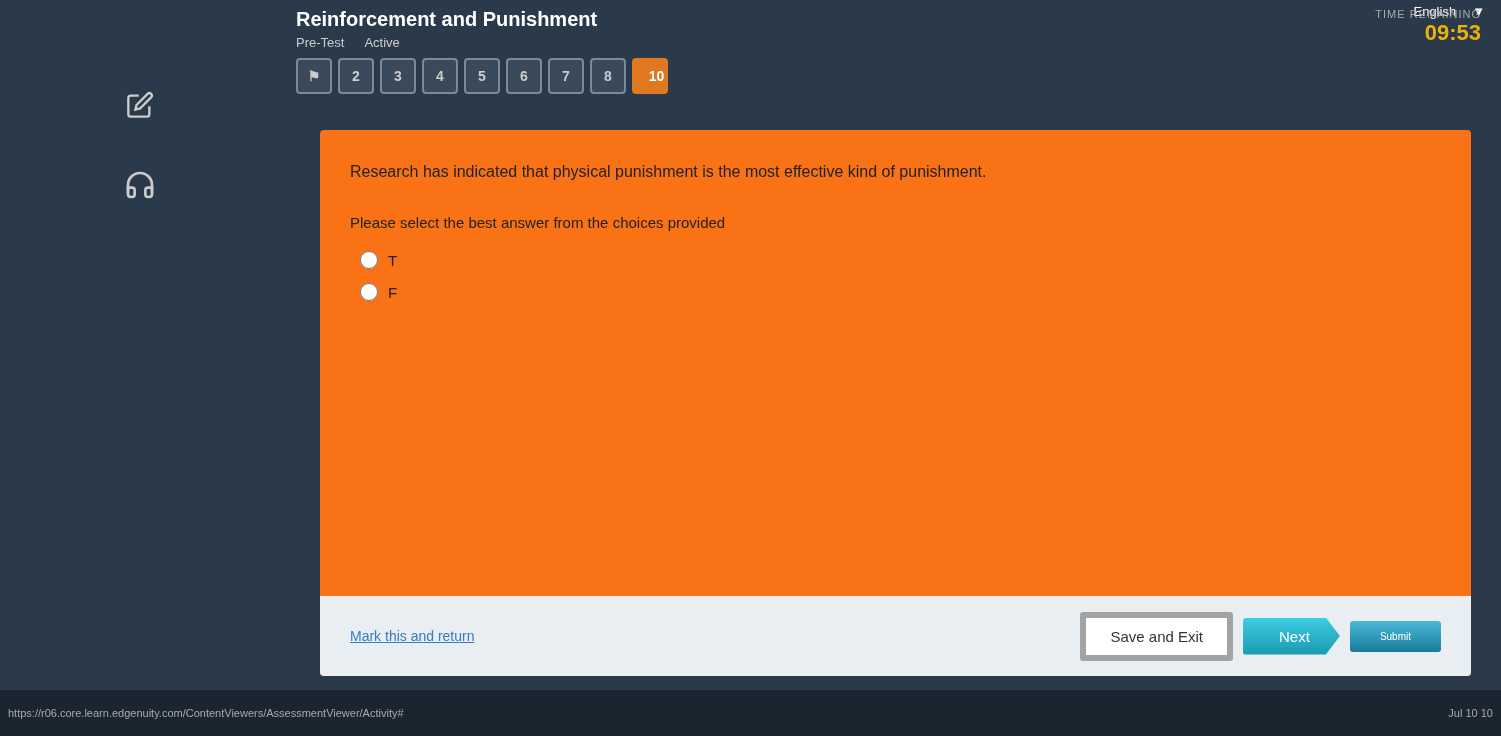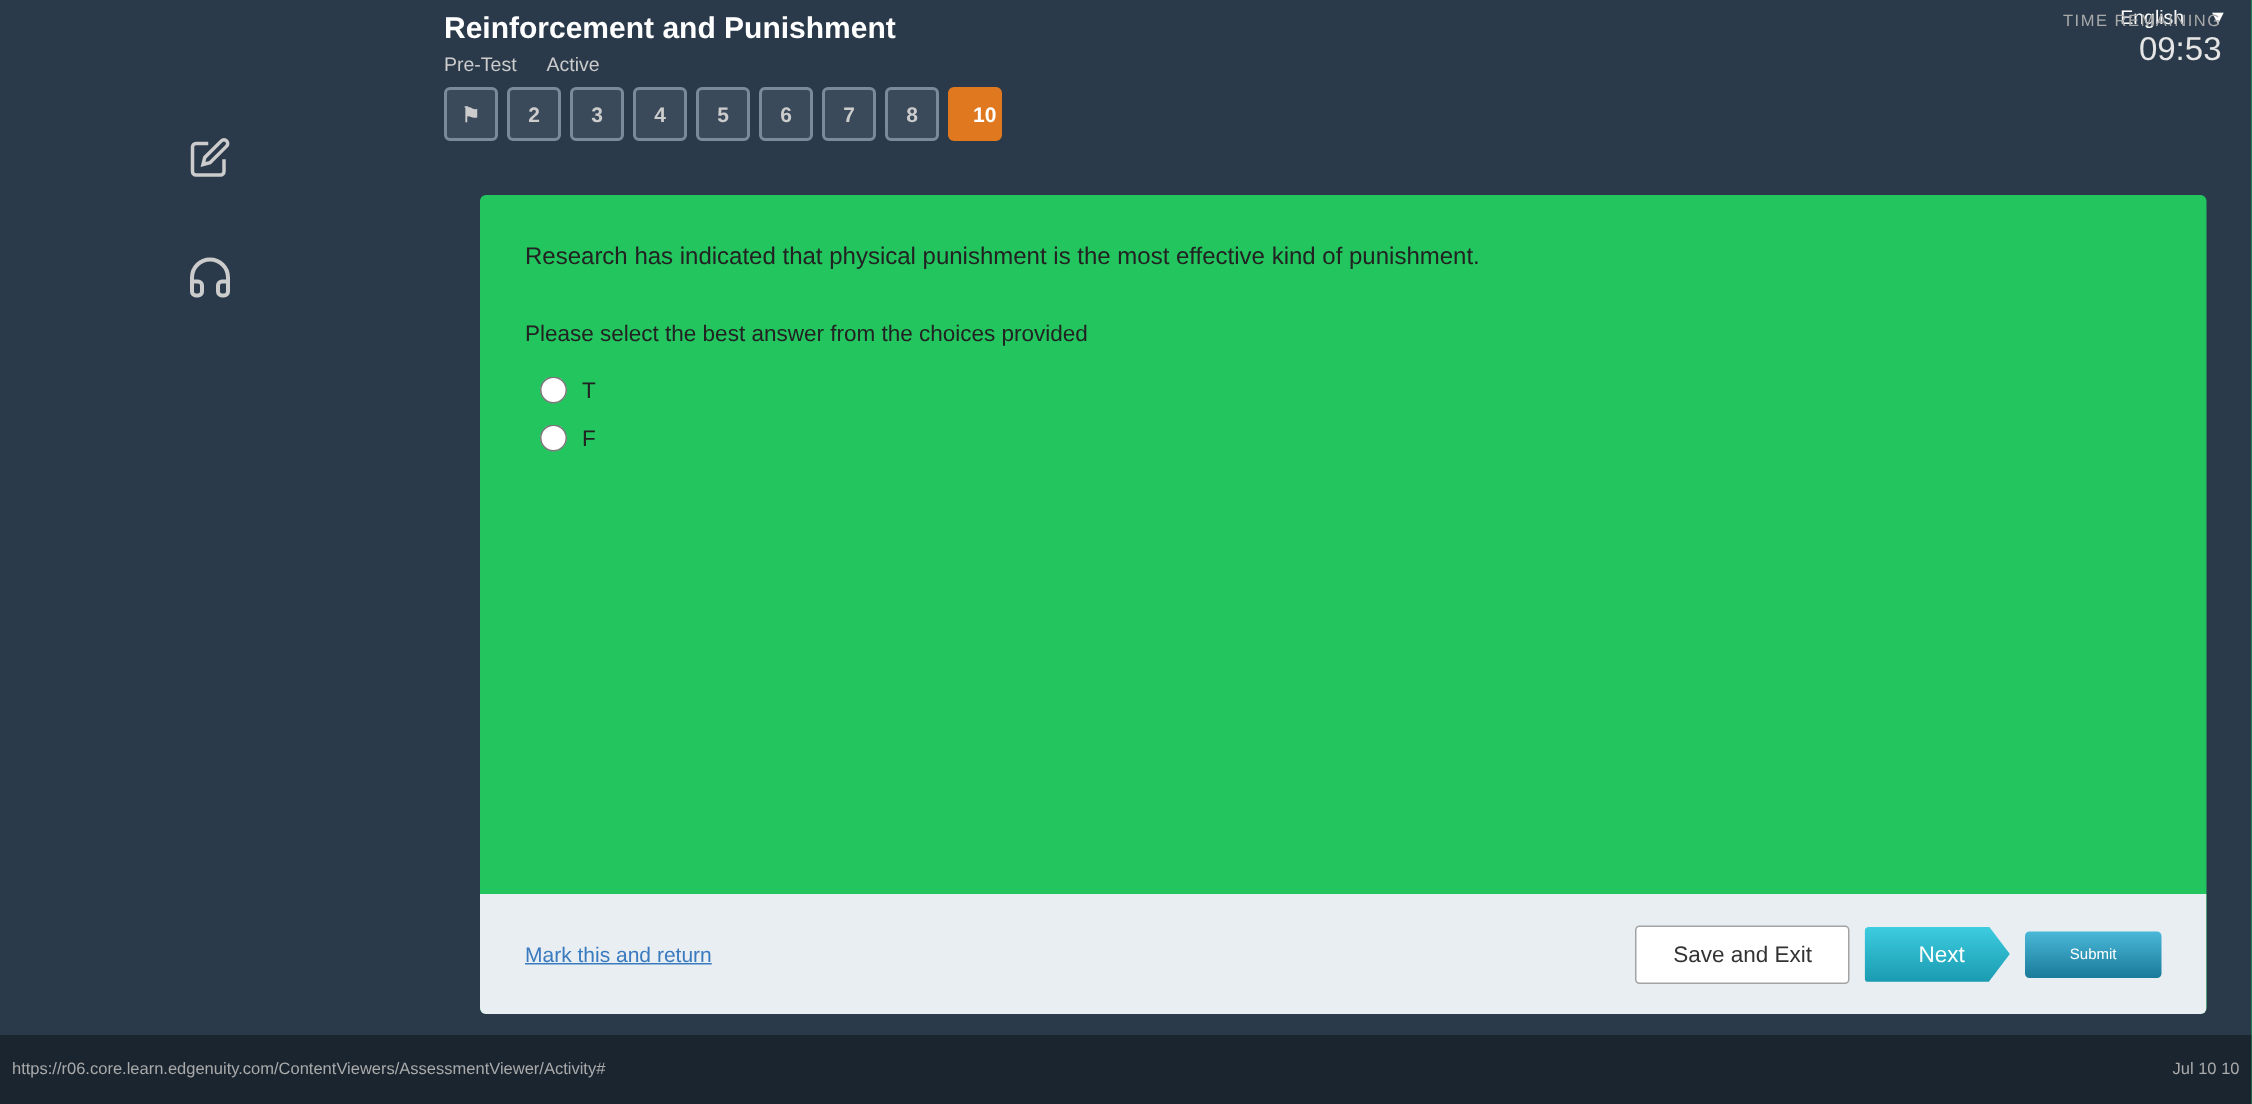--- a/index.html
+++ b/index.html
@@ -105,22 +105,22 @@
 
     .time-label {
       font-size: 11px;
       color: #aaa;
       text-transform: uppercase;
       letter-spacing: 1px;
     }
 
     .time-value {
       font-size: 22px;
-      font-weight: normal;
-      color: #e5e5e5;
+      font-weight: bold;
+      color: #eab308;
     }
 
     
     .left-sidebar {
       position: absolute;
       left: 0;
       top: 0;
       width: 280px;
       height: 736px;
       background: #2a3a4a;
@@ -141,21 +141,21 @@
       justify-content: center;
     }
 
     
     .main-content {
       position: absolute;
       top: 130px;
       left: 320px;
       right: 30px;
       bottom: 60px;
-      background: #22c55e;
+      background: #f97316;
       border-radius: 4px;
       padding: 30px 30px 80px 30px;
       overflow: hidden;
     }
 
     .question-text {
       font-size: 16px;
       color: #222;
       margin-bottom: 30px;
       line-height: 1.5;
@@ -210,21 +210,21 @@
     .mark-return-link {
       color: #3a7abf;
       font-size: 14px;
       text-decoration: underline;
       cursor: pointer;
       margin-right: auto;
     }
 
     .btn-save-exit {
       background: #fff;
-      border: 1px solid #a3a3a3;
+      border: 6px solid #a3a3a3;
       color: #333;
       padding: 10px 24px;
       font-size: 15px;
       cursor: pointer;
       border-radius: 3px;
       margin-right: 10px;
     }
 
     .btn-next {
       background: linear-gradient(to bottom, #3dcce0, #1a9ab0);

